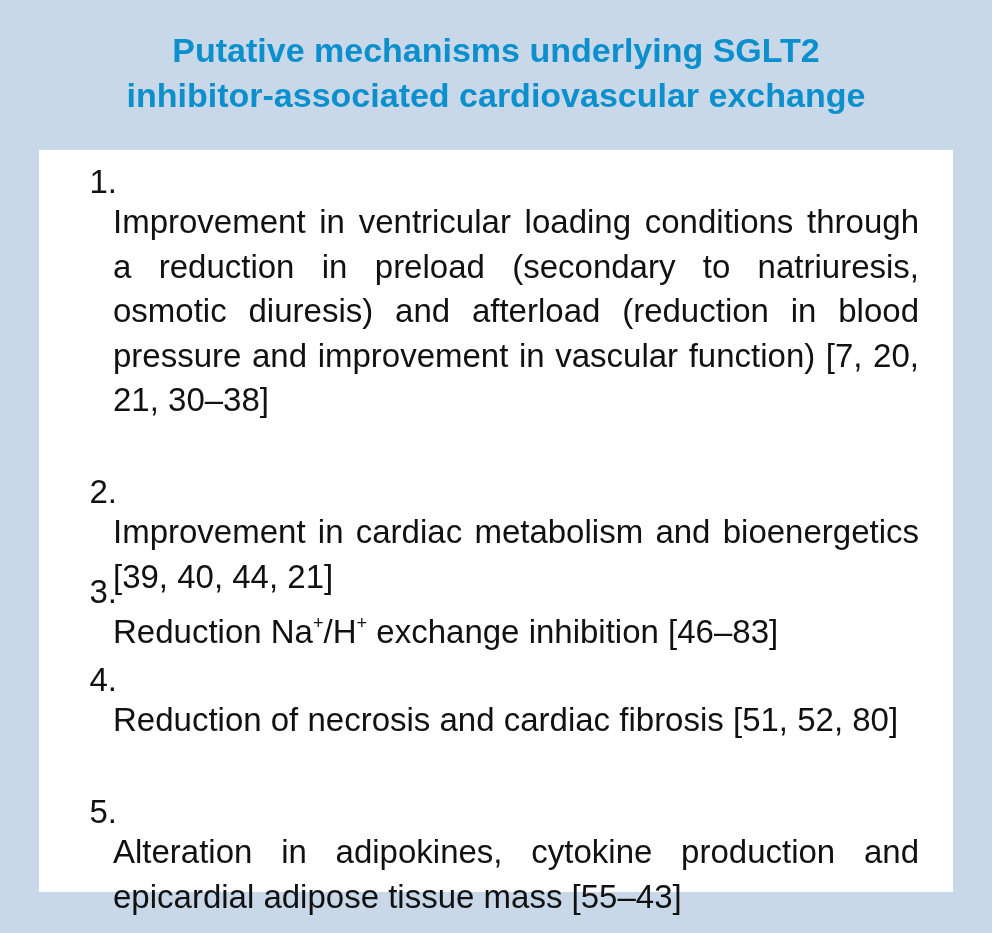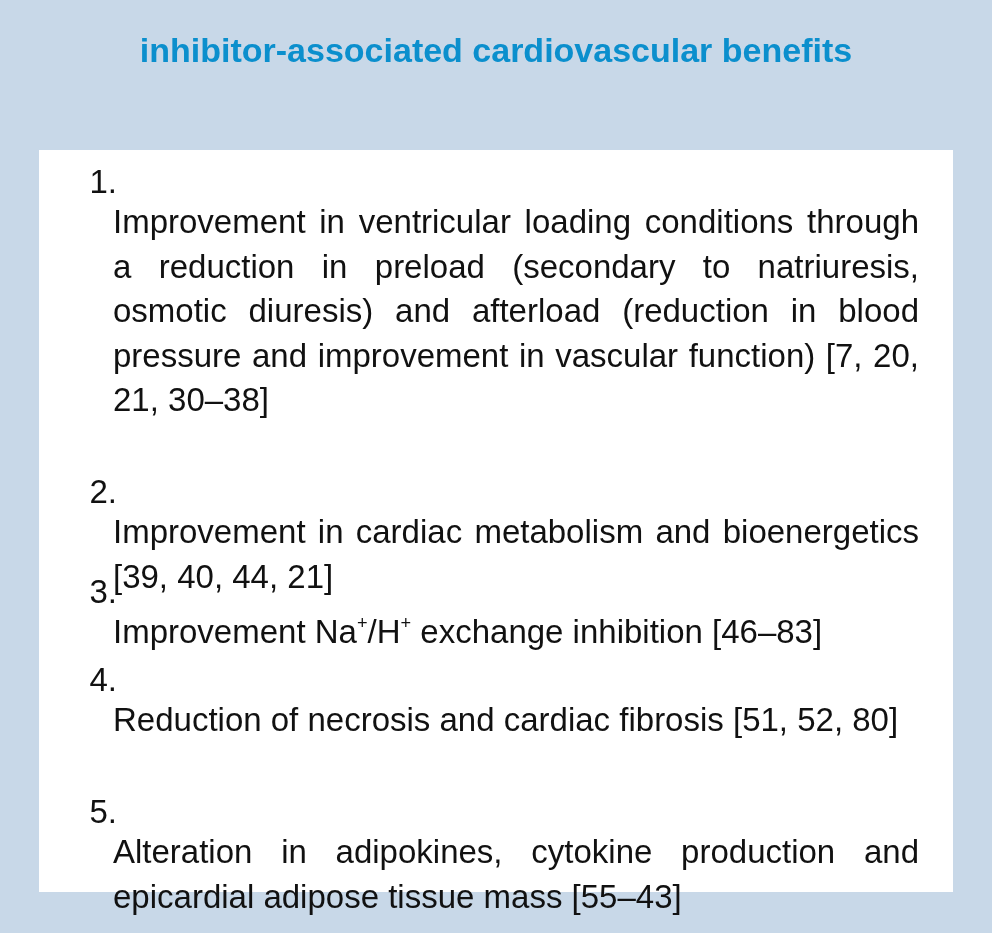--- a/index.html
+++ b/index.html
@@ -24,35 +24,36 @@
     }
     .num { position:absolute; left:18px; top:0; width:60px; text-align:right; }
     .txt { position:absolute; left:74px; width:806px; text-align:justify; }
     .txt.last { text-align-last:left;margin-top:40px; }
     sup { font-size:0.55em; vertical-align:0.75em; line-height:0; }
   </style>
 </head>
 <body>
 
 <div class="title">
-  <div>inhibitor-associated cardiovascular benefits</div>
+  <div>Putative mechanisms underlying SGLT2</div>
+  <div>inhibitor-associated cardiovascular exchange</div>
 </div>
 
 <div class="box">
   <div class="item" style="top:10px">
     <span class="num">1.</span>
     <div class="txt last">Improvement in ventricular loading conditions through a reduction in preload (secondary to natriuresis, osmotic diuresis) and afterload (reduction in blood pressure and improvement in vascular function) [7, 20, 21, 30–38]</div>
   </div>
   <div class="item" style="top:320px">
     <span class="num">2.</span>
     <div class="txt last">Improvement in cardiac metabolism and bioener­getics [39, 40, 44, 21]</div>
   </div>
   <div class="item" style="top:420px">
     <span class="num">3.</span>
-    <div class="txt last"><span>Improvement Na</span><sup>+</sup><span>/H</span><sup>+</sup><span> exchange inhibition [46–83]</span></div>
+    <div class="txt last"><span>Reduction Na</span><sup>+</sup><span>/H</span><sup>+</sup><span> exchange inhibition [46–83]</span></div>
   </div>
   <div class="item" style="top:508px">
     <span class="num">4.</span>
     <div class="txt last">Reduction of necrosis and cardiac fibrosis [51, 52, 80]</div>
   </div>
   <div class="item" style="top:640px">
     <span class="num">5.</span>
     <div class="txt last">Alteration in adipokines, cytokine production and epicardial adipose tissue mass [55–43]</div>
   </div>
 </div>

